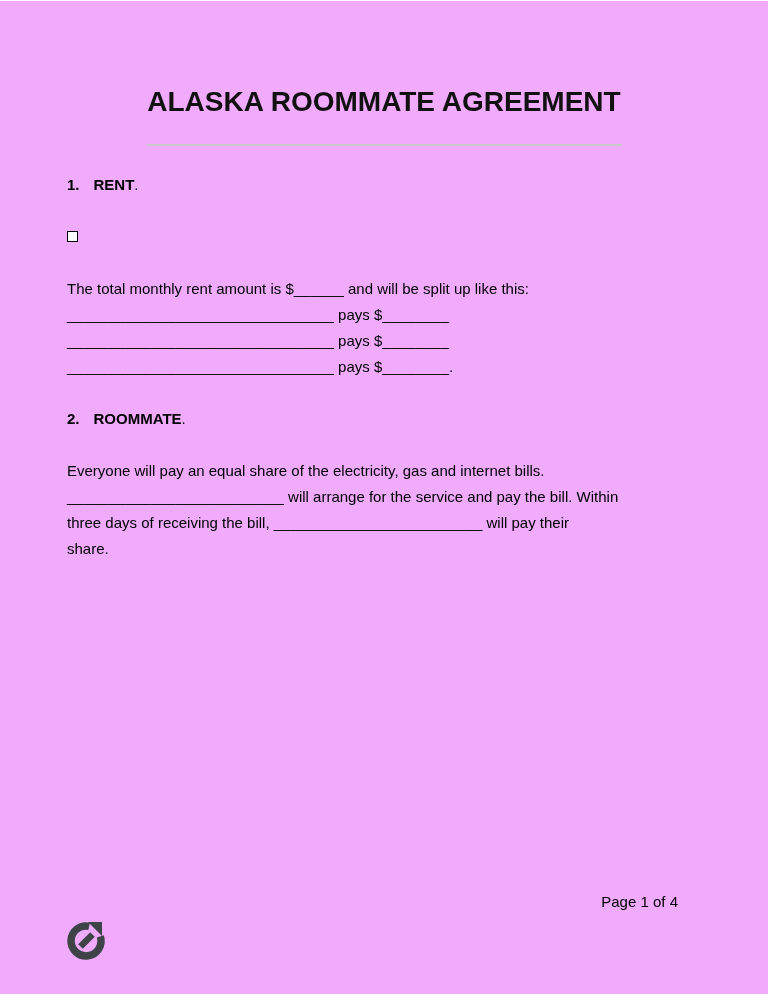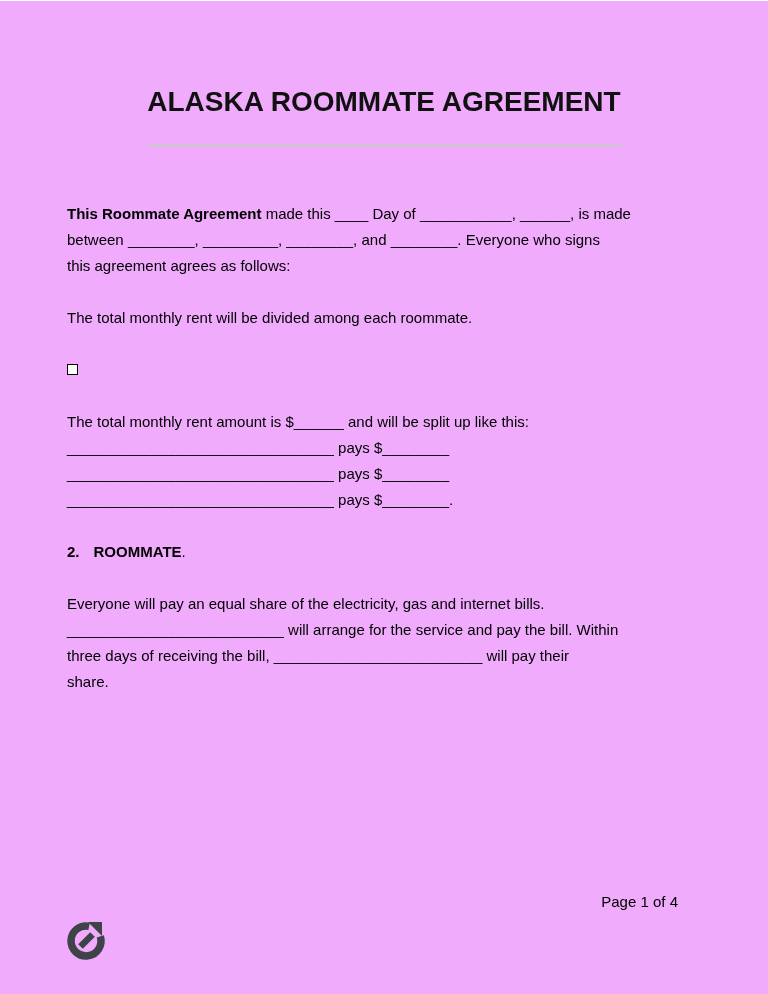--- a/index.html
+++ b/index.html
@@ -91,26 +91,23 @@
 </style>
 </head>
 <body>
 
 <div class="page">
   <div class="content">
 
     <div class="doc-title">ALASKA ROOMMATE AGREEMENT</div>
     <hr class="title-rule">
 
-    <div class="para intro"><span class="bold">This Roommate Agreement</span><span> made this ____ Day of ___________, ______, is made
-between ________, _________, ________, and ________. Everyone who signs
-this agreement agrees as follows:</span></div>
 
+    <div class="heading"><span class="num">1.</span><span class="label">RENT</span><span>.</span></div>
 
-    <div class="para">The total monthly rent will be divided among each roommate.</div>
 
     <div class="checkbox-group">
       <div class="cb-item"><span class="cb-square"></span></div>
     </div>
 
 
     <div class="para">The total monthly rent amount is $______ and will be split up like this:
 ________________________________ pays $________
 ________________________________ pays $________
 ________________________________ pays $________.</div>

